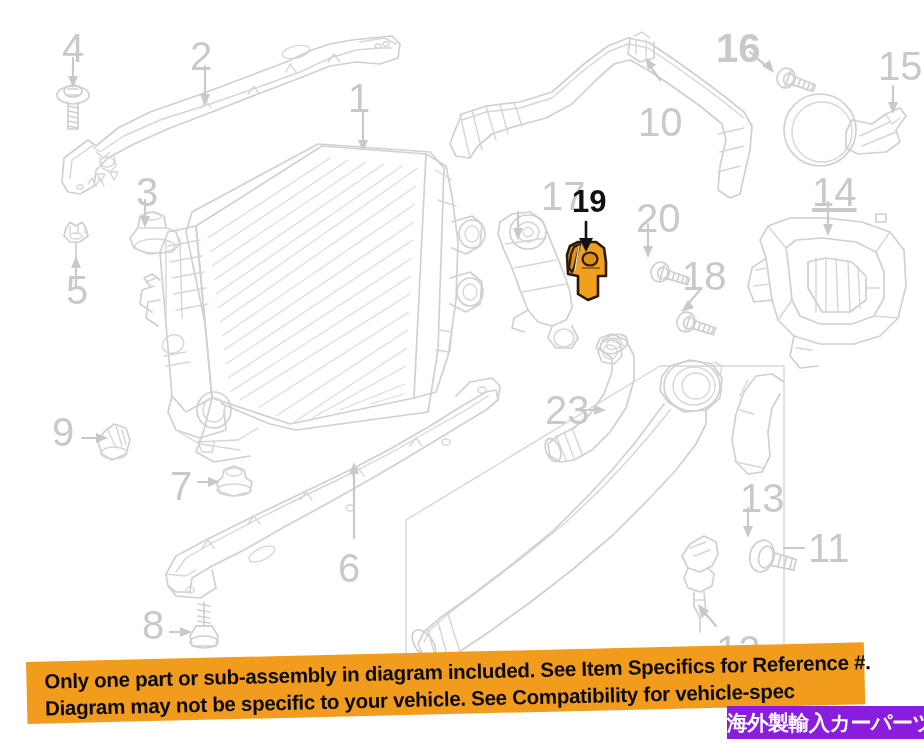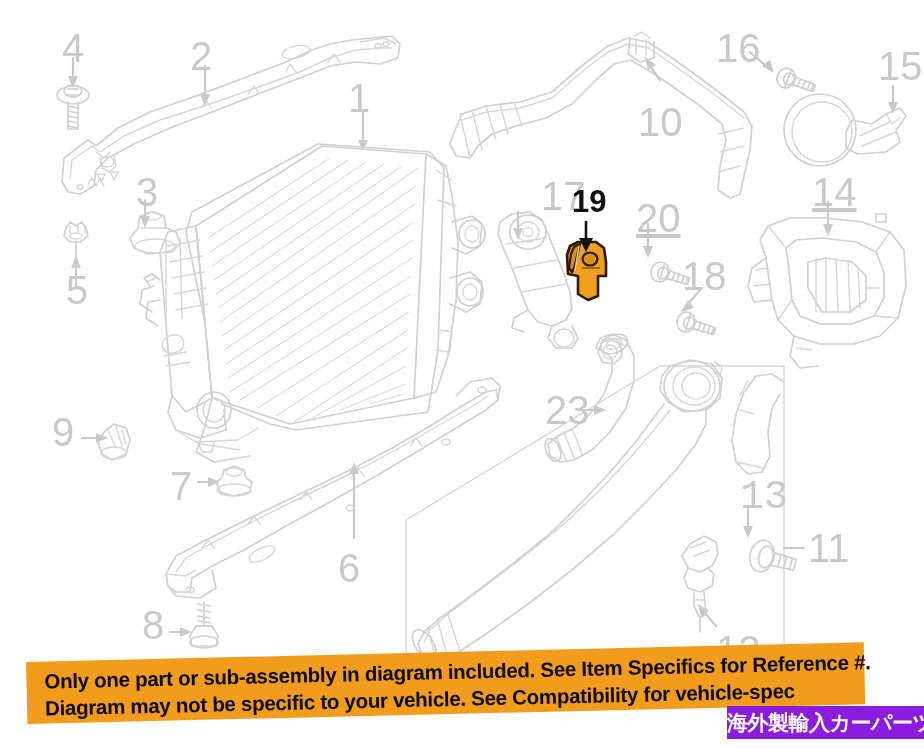--- a/index.html
+++ b/index.html
@@ -437,28 +437,28 @@
   <div class="num" style="left:136px;top:172px;">3</div>
   <div class="num" style="left:62px;top:28px;">4</div>
   <div class="num" style="left:66px;top:270px;">5</div>
   <div class="num" style="left:338px;top:548px;">6</div>
   <div class="num" style="left:170px;top:466px;">7</div>
   <div class="num" style="left:142px;top:605px;">8</div>
   <div class="num" style="left:52px;top:412px;">9</div>
   <div class="num" style="left:638px;top:102px;">10</div>
   <div class="num" style="left:776px;top:528px;margin-left:32px;">11</div>
   <div class="num" style="left:716px;top:630px;">12</div>
-  <div class="num" style="left:740px;top:478px;font-family:Liberation Mono, monospace;">13</div>
+  <div class="num" style="left:740px;top:478px;">13</div>
   <div class="num" style="left:812px;top:172px;text-decoration:underline;">14</div>
   <div class="num" style="left:878px;top:46px;">15</div>
-  <div class="num" style="left:716px;top:28px;">16</div>
+  <div class="num" style="left:716px;top:28px;font-weight:bold;">16</div>
   <div class="num" style="left:500px;top:176px;margin-left:41px;">17</div>
   <div class="num" style="left:682px;top:256px;">18</div>
   <div class="num hi" style="left:572px;top:186px;">19</div>
-  <div class="num" style="left:636px;top:198px;text-decoration:underline;">20</div>
+  <div class="num" style="left:636px;top:198px;">20</div>
   <div class="num" style="left:545px;top:390px;">23</div>
 
   <div id="banner-wrap">
     <div id="banner"></div>
     <div id="banner-text">
       <div>Only one part or sub-assembly in diagram included. See Item Specifics for Reference #.</div>
       <div>Diagram may not be specific to your vehicle. See Compatibility for vehicle-spec</div>
     </div>
     <div id="badge">海外製輸入カーパーツ</div>
   </div>

